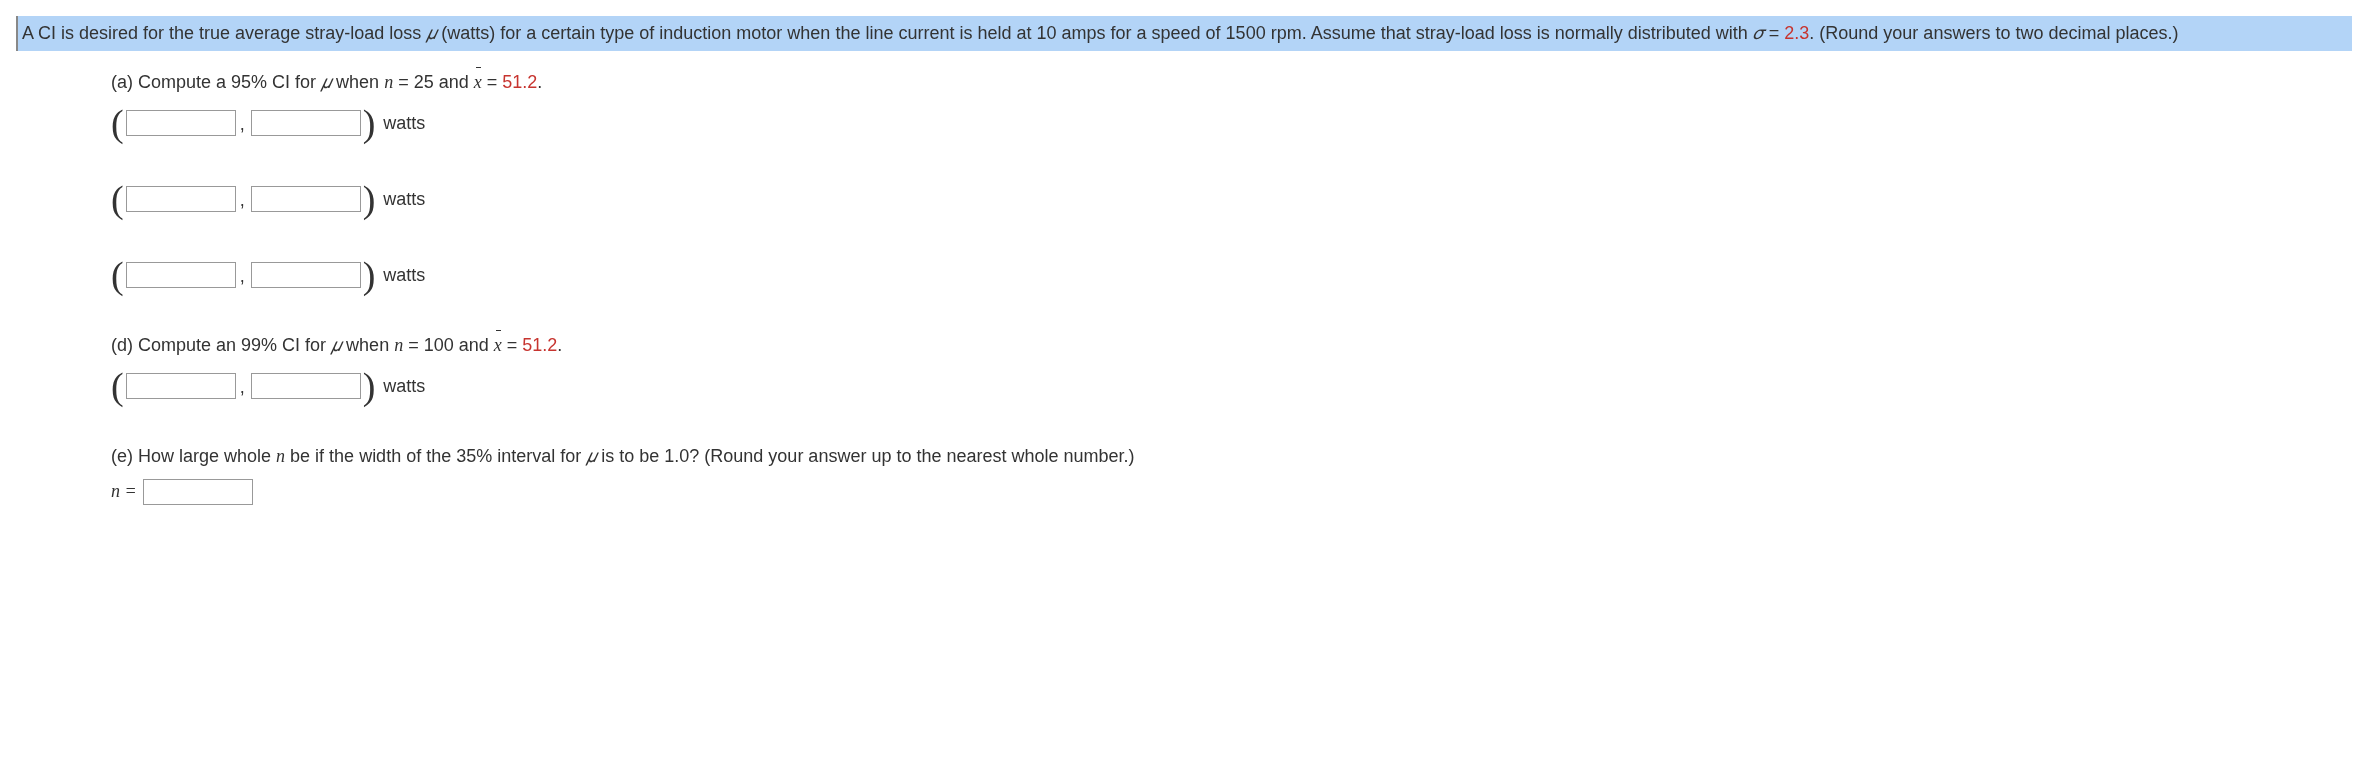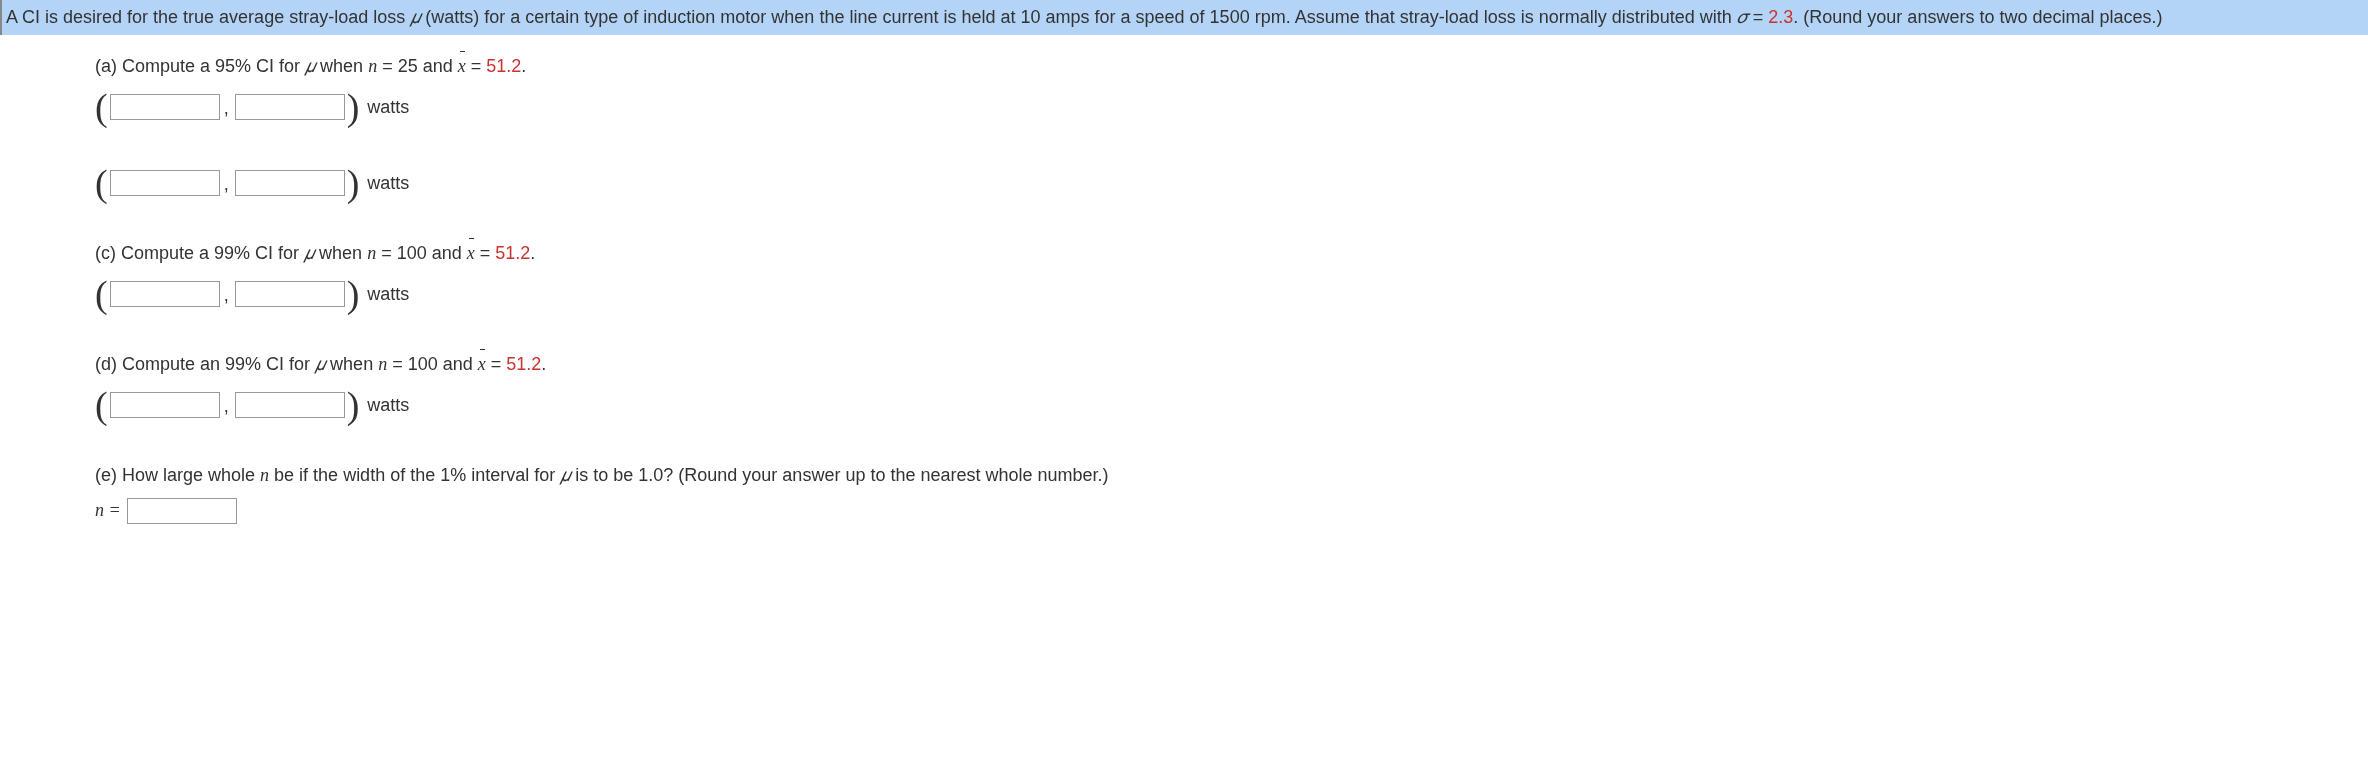--- a/index.html
+++ b/index.html
@@ -8,21 +8,21 @@
       padding: 0;
     }
     body {
       font-family: Arial, Helvetica, sans-serif;
       font-size: 18px;
       color: #333;
       background: #fff;
       line-height: 1.5;
     }
     .container {
-      padding: 0;
+      padding: 16px;
     }
     .intro {
       background: #b3d4f7;
       padding: 4px 6px 4px 4px;
       font-size: 18px;
       border-left: 2px solid #888;
     }
     .intro .highlight {
       color: #c7342f;
     }
@@ -150,23 +150,20 @@
         <span class="paren">(</span>
         <input type="text" class="answer-input" style="">
         <span class="comma">,</span>
         <input type="text" class="answer-input" style="">
         <span class="paren">)</span>
         <span class="units">watts</span>
       </div>
     </div>
 
     <div class="part">
-      <div class="part-prompt">
-        <span>(c) Compute a 99% CI for </span><span class="mu">𝜇</span><span> when </span><span class="nvar">n</span><span> = 100 and </span><span class="xbar">x</span><span> = </span><span class="red">51.2</span><span>.</span>
-      </div>
       <div class="answer-row">
         <span class="paren">(</span>
         <input type="text" class="answer-input" style="">
         <span class="comma">,</span>
         <input type="text" class="answer-input" style="">
         <span class="paren">)</span>
         <span class="units">watts</span>
       </div>
     </div>
 
@@ -179,21 +176,21 @@
         <input type="text" class="answer-input" style="">
         <span class="comma">,</span>
         <input type="text" class="answer-input" style="">
         <span class="paren">)</span>
         <span class="units">watts</span>
       </div>
     </div>
 
     <div class="part">
       <div class="part-prompt">
-        <span>(e) How large whole </span><span class="nvar">n</span><span> be if the width of the 1% interval for </span><span class="mu">𝜇</span><span> is to be 1.0? (Round your answer up to the nearest whole number.)</span>
+        <span>(e) How large whole </span><span class="nvar">n</span><span> be if the width of the 35% interval for </span><span class="mu">𝜇</span><span> is to be 1.0? (Round your answer up to the nearest whole number.)</span>
       </div>
       <div class="part-e-row">
         <span class="nvar"><span>n =</span></span>
         <input type="text" class="part-e-input" style="">
       </div>
     </div>
   </div>
 </div>
 
 </body></html>

